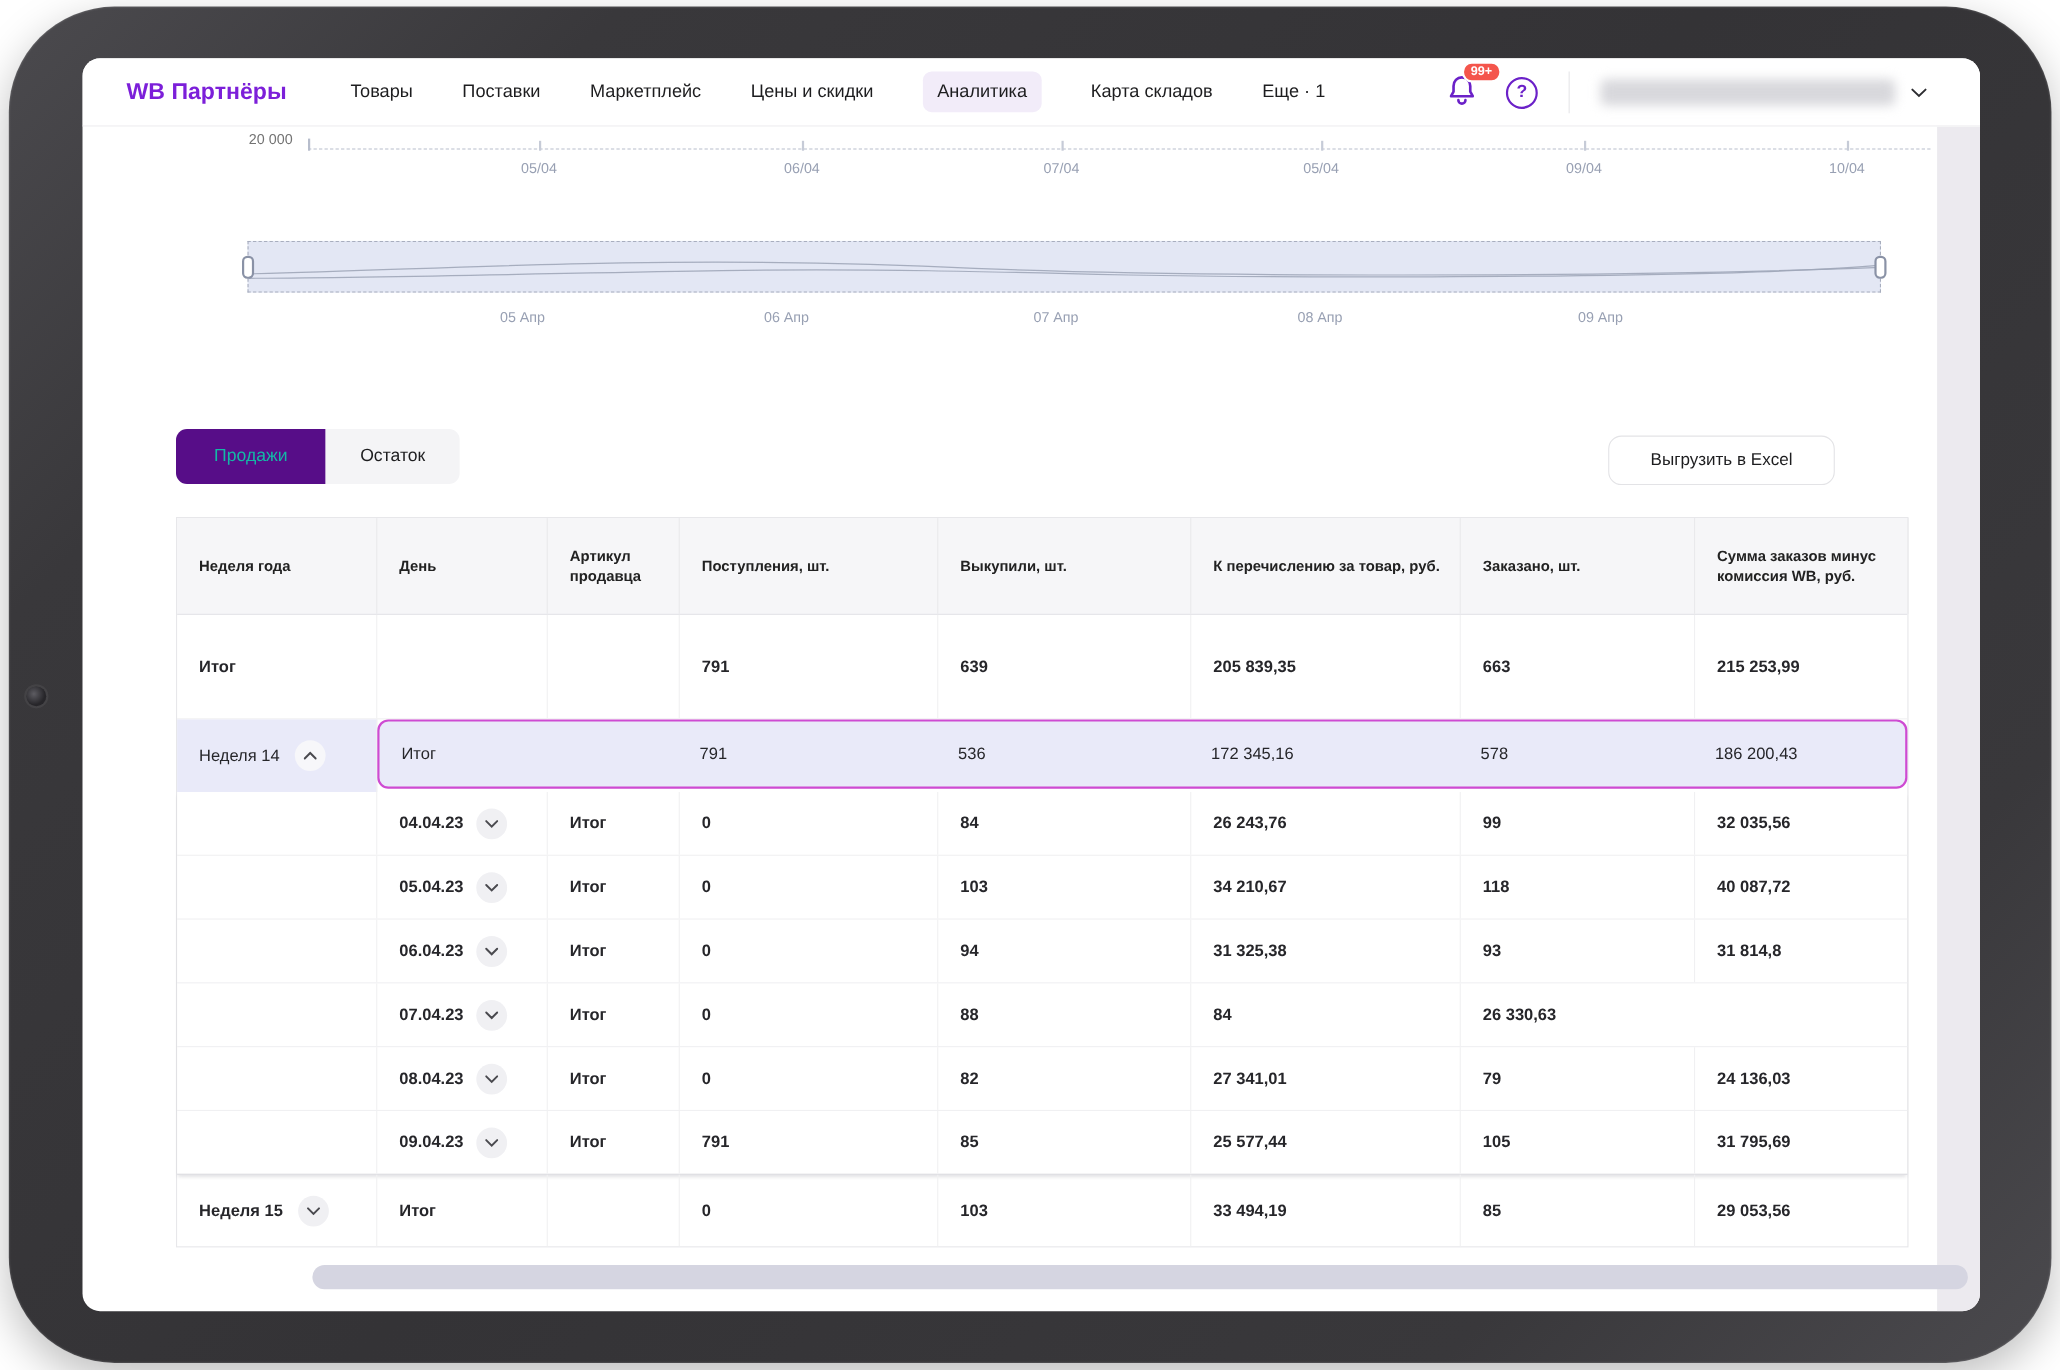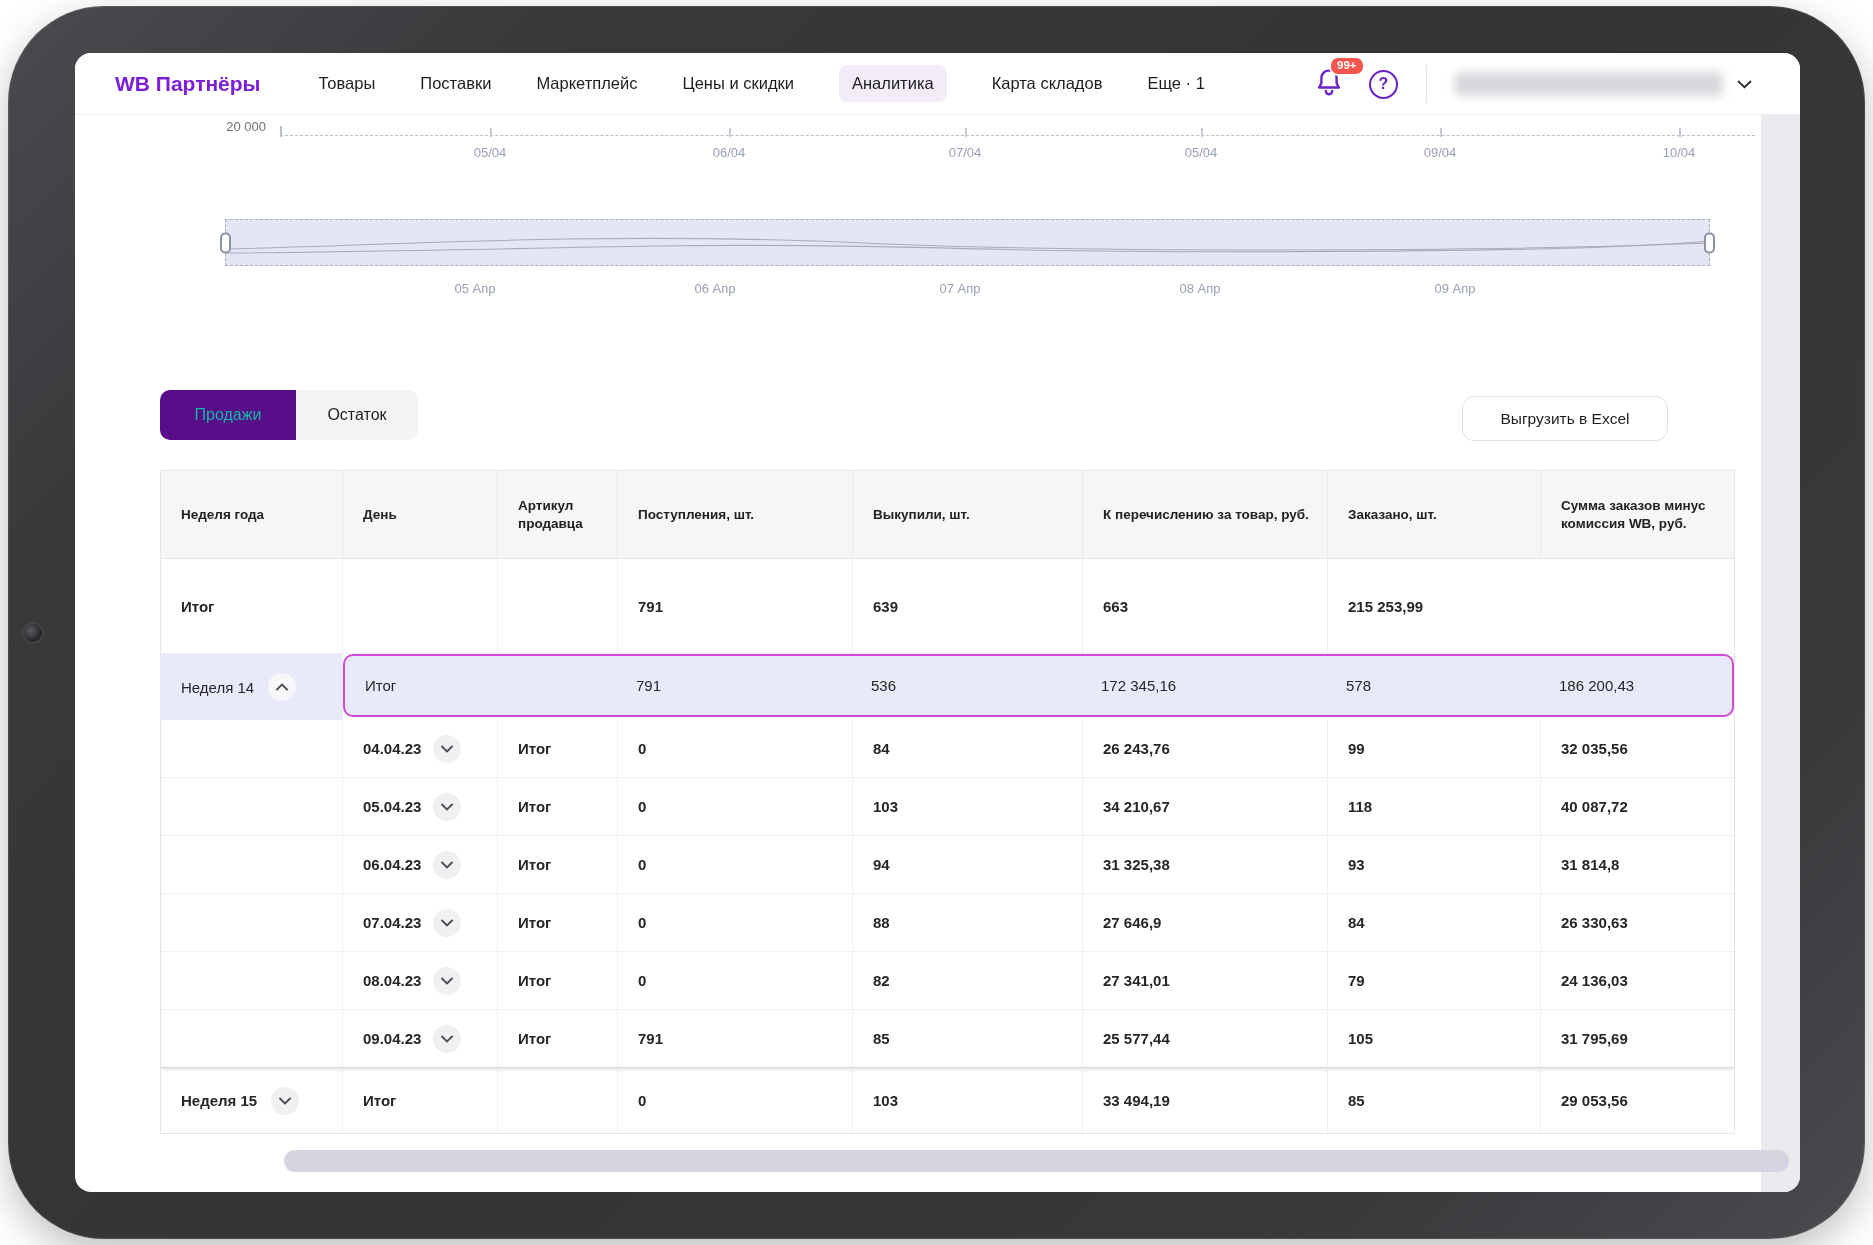--- a/index.html
+++ b/index.html
@@ -172,20 +172,21 @@
         <div class="cell">Заказано, шт.</div>
         <div class="cell">Сумма заказов минус комиссия WB, руб.</div>
       </div>
 
       <div class="trow row-total">
         <div class="cell">Итог</div>
         <div class="cell"></div>
         <div class="cell"></div>
         <div class="cell">791</div>
         <div class="cell">639</div>
+        <div class="cell">205 839,35</div>
         <div class="cell">663</div>
         <div class="cell">215 253,99</div>
       </div>
 
       <div class="row-week14">
         <div class="w14-cell">
           <span>Неделя 14</span>
           <span class="chev-circle">
             <svg width="12" height="8" viewBox="0 0 12 8">
               <polyline points="1,6.5 6,1.5 11,6.5" fill="none" stroke="#4a4a4f" stroke-width="1.8" stroke-linecap="round"></polyline>
@@ -265,21 +266,20 @@
             <span>07.04.23</span>
             <span class="chev-circle">
               <svg width="12" height="8" viewBox="0 0 12 8">
                   <polyline points="1,1.5 6,6.5 11,1.5" fill="none" stroke="#4a4a4f" stroke-width="1.8" stroke-linecap="round"></polyline>
                 </svg>
             </span>
           </div>
           <div class="cell">Итог</div>
           <div class="cell">0</div>
           <div class="cell">88</div>
-          <div class="cell">27 646,9</div>
           <div class="cell">84</div>
           <div class="cell">26 330,63</div>
         </div>
 
         <div class="trow row-day">
           <div class="cell"></div>
           <div class="cell day-date">
             <span>08.04.23</span>
             <span class="chev-circle">
               <svg width="12" height="8" viewBox="0 0 12 8">

